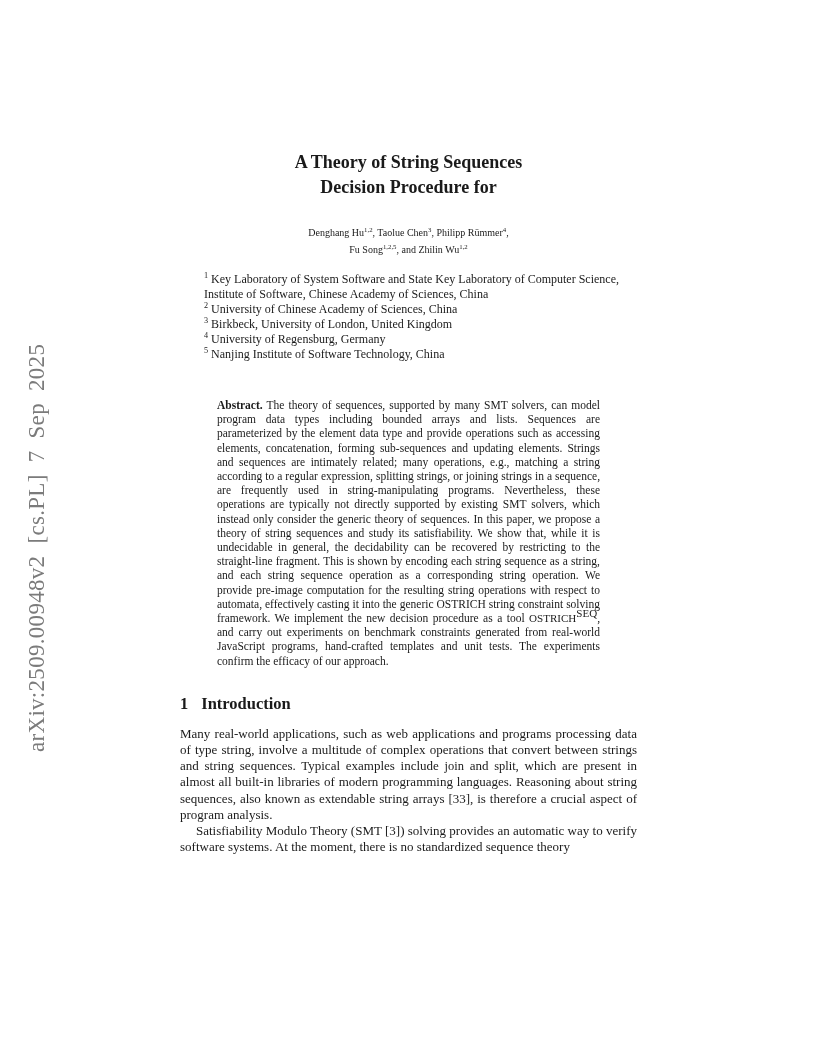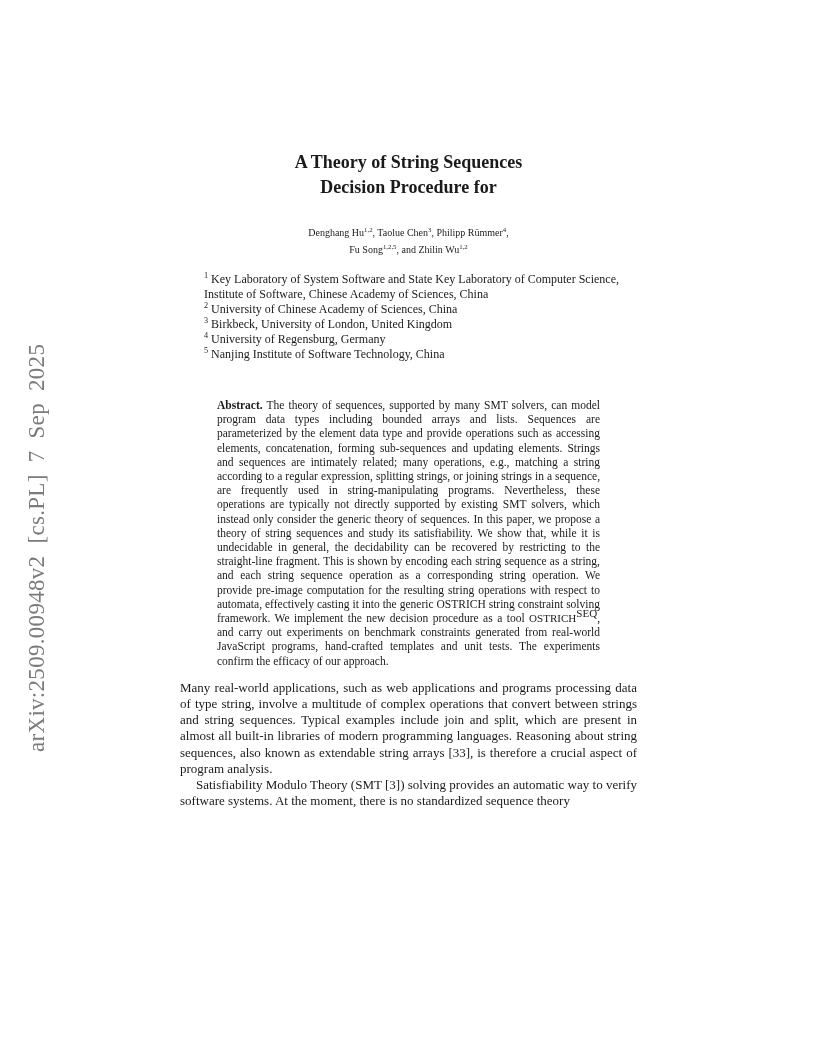--- a/index.html
+++ b/index.html
@@ -105,19 +105,22 @@
     <div class="affiliations">
       <div><sup>1</sup> Key Laboratory of System Software and State Key Laboratory of Computer Science, Institute of Software, Chinese Academy of Sciences, China</div>
       <div><sup>2</sup> University of Chinese Academy of Sciences, China</div>
       <div><sup>3</sup> Birkbeck, University of London, United Kingdom</div>
       <div><sup>4</sup> University of Regensburg, Germany</div>
       <div><sup>5</sup> Nanjing Institute of Software Technology, China</div>
     </div>
 
     <div class="abstract"><b>Abstract.</b> The theory of sequences, supported by many SMT solvers, can model program data types including bounded arrays and lists. Sequences are parameterized by the element data type and provide operations such as accessing elements, concatenation, forming sub-sequences and updating elements. Strings and sequences are intimately related; many operations, e.g., matching a string according to a regular expression, splitting strings, or joining strings in a sequence, are frequently used in string-manipulating programs. Nevertheless, these operations are typically not directly supported by existing SMT solvers, which instead only consider the generic theory of sequences. In this paper, we propose a theory of string sequences and study its satisfiability. We show that, while it is undecidable in general, the decidability can be recovered by restricting to the straight-line fragment. This is shown by encoding each string sequence as a string, and each string sequence operation as a corresponding string operation. We provide pre-image computation for the resulting string operations with respect to automata, effectively casting it into the generic OSTRICH string constraint solving framework. We implement the new decision procedure as a tool <span class="sf">OSTRICH</span><sup class="sf">SEQ</sup>, and carry out experiments on benchmark constraints generated from real-world JavaScript programs, hand-crafted templates and unit tests. The experiments confirm the efficacy of our approach.</div>
 
+    <h2 class="section-heading">
+      <span class="secnum">1</span><span>Introduction</span>
+    </h2>
 
     <p class="body-para">Many real-world applications, such as web applications and programs processing data of type string, involve a multitude of complex operations that convert between strings and string sequences. Typical examples include <span class="sf">join</span> and <span class="sf">split</span>, which are present in almost all built-in libraries of modern programming languages. Reasoning about string sequences, also known as extendable string arrays [33], is therefore a crucial aspect of program analysis.</p>
 
     <p class="body-para follow">Satisfiability Modulo Theory (SMT [3]) solving provides an automatic way to verify software systems. At the moment, there is no standardized sequence theory</p>
 
   </div>
 </div>
 
 </body></html>

